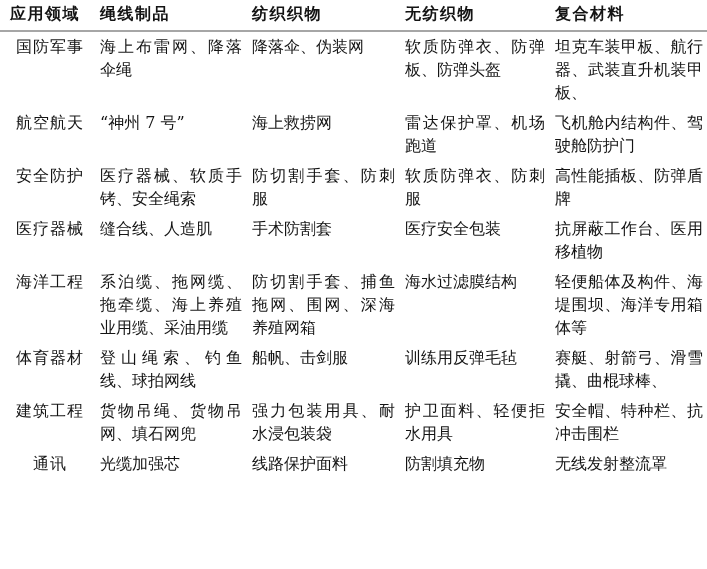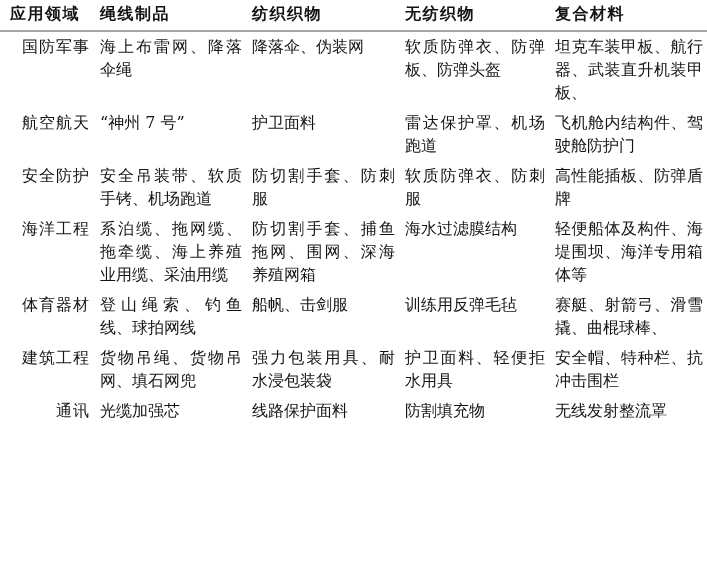--- a/index.html
+++ b/index.html
@@ -42,21 +42,21 @@
     font-size: 16px;
     line-height: 23px;
     text-align: justify;
     text-justify: inter-character;
     vertical-align: top;
     padding: 3px 10px 4px 0;
   }
   th:first-child, td:first-child { padding-left: 10px; }
   th:last-child, td:last-child { padding-right: 4px; }
   td.row-label {
-    text-align: right;
+    text-align: center;
     white-space: nowrap;
     letter-spacing: 1px;
   }
 </style>
 </head>
 <body>
 
 <div class="page">
   <table class="app-table">
     <colgroup>
@@ -79,30 +79,37 @@
       <tr>
         <td class="row-label">国防军事</td>
         <td>海上布雷网、降落伞绳</td>
         <td>降落伞、伪装网</td>
         <td>软质防弹衣、防弹板、防弹头盔</td>
         <td>坦克车装甲板、航行器、武装直升机装甲板、</td>
       </tr>
       <tr>
         <td class="row-label">航空航天</td>
         <td>“神州 7 号”</td>
-        <td>护卫面料</td>
+        <td>海上救捞网</td>
         <td>雷达保护罩、机场跑道</td>
         <td>飞机舱内结构件、驾驶舱防护门</td>
       </tr>
       <tr>
         <td class="row-label">安全防护</td>
-        <td>安全吊装带、软质手铐、机场跑道</td>
+        <td>医疗器械、软质手铐、安全绳索</td>
         <td>防切割手套、防刺服</td>
         <td>软质防弹衣、防刺服</td>
         <td>高性能插板、防弹盾牌</td>
+      </tr>
+      <tr>
+        <td class="row-label">医疗器械</td>
+        <td>缝合线、人造肌</td>
+        <td>手术防割套</td>
+        <td>医疗安全包装</td>
+        <td>抗屏蔽工作台、医用移植物</td>
       </tr>
       <tr>
         <td class="row-label">海洋工程</td>
         <td>系泊缆、拖网缆、拖牵缆、海上养殖业用缆、采油用缆</td>
         <td>防切割手套、捕鱼拖网、围网、深海养殖网箱</td>
         <td>海水过滤膜结构</td>
         <td>轻便船体及构件、海堤围坝、海洋专用箱体等</td>
       </tr>
       <tr>
         <td class="row-label">体育器材</td>

